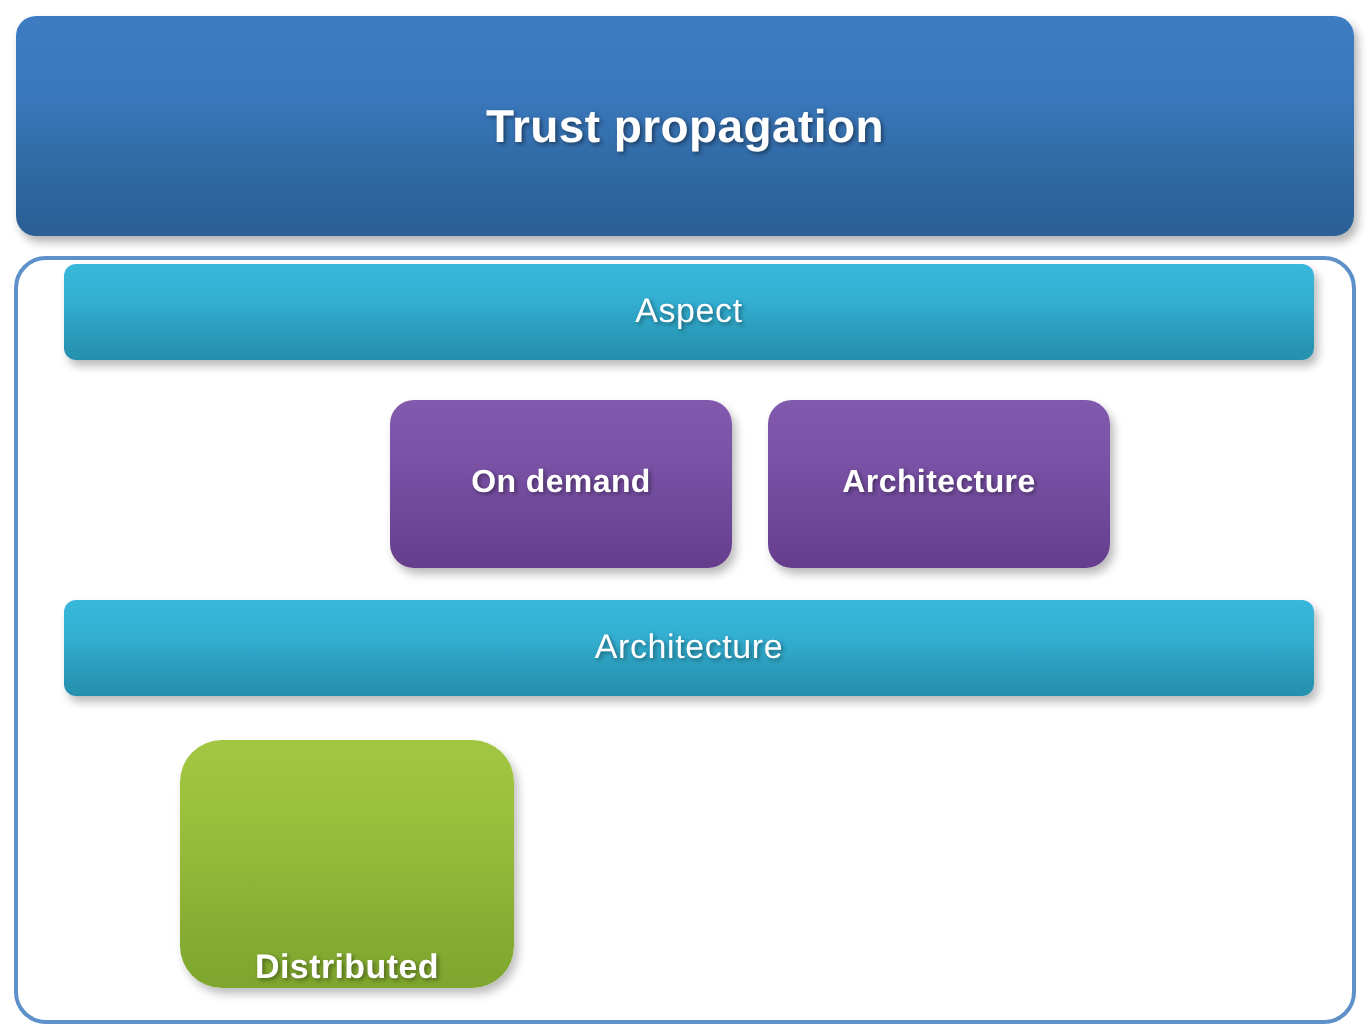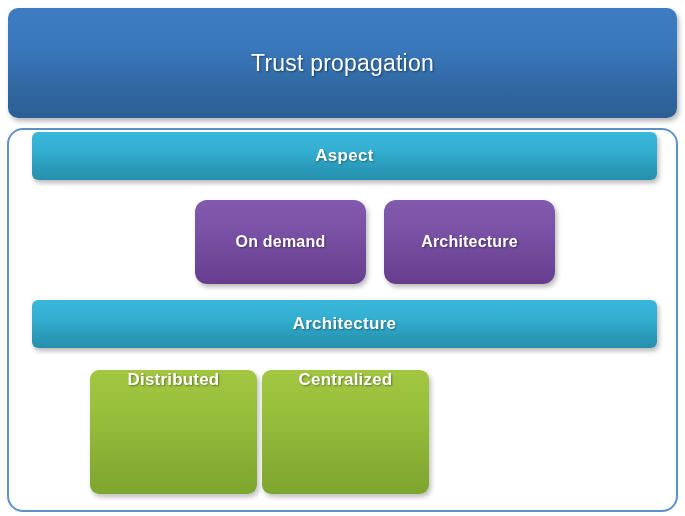--- a/index.html
+++ b/index.html
@@ -29,21 +29,21 @@
     border-radius: 10px;
     background: linear-gradient(to bottom, #3d7cc2 0%, #3a78bd 35%, #2f679f 75%, #2b5f95 100%);
     box-shadow: 2px 3px 5px rgba(0,0,0,0.30);
     display: flex;
     align-items: center;
     justify-content: center;
   }
   .title-banner .label {
     color: #ffffff;
     font-size: 23px;
-    font-weight: normal;
+    font-weight: bold;
     letter-spacing: 0.2px;
     text-shadow: 1px 1px 2px rgba(0,0,0,0.45);
   }
 
   
   .outer-container {
     position: absolute;
     left: 7px;
     top: 128px;
     width: 671px;
@@ -64,21 +64,21 @@
     border-radius: 6px;
     background: linear-gradient(to bottom, #39b8db 0%, #33aed1 40%, #2a9ab9 75%, #2490ad 100%);
     box-shadow: 2px 3px 5px rgba(0,0,0,0.28);
     display: flex;
     align-items: center;
     justify-content: center;
   }
   .cat-bar .label {
     color: #ffffff;
     font-size: 17px;
-    font-weight: bold;
+    font-weight: normal;
     letter-spacing: 0.3px;
     text-shadow: 1px 1px 2px rgba(0,0,0,0.40);
   }
   #bar-aspect { top: 132px; }
   #bar-architecture { top: 300px; }
 
   
   .aspect-row {
     position: absolute;
     left: 157px;
@@ -115,25 +115,25 @@
     top: 370px;
     width: 513px;
     height: 124px;
     display: flex;
     gap: 5px;
   }
   .green-box {
     width: 167px;
     height: 124px;
     box-sizing: border-box;
-    border-radius: 9px;
+    border-radius: 21px;
     background: linear-gradient(to bottom, #a2c641 0%, #9ac13c 30%, #87ae33 75%, #7ea52d 100%);
     box-shadow: 2px 3px 5px rgba(0,0,0,0.26);
     display: flex;
-    align-items: flex-start;
+    align-items: flex-end;
     justify-content: center;
   }
   .green-box .label {
     color: #ffffff;
     font-size: 17px;
     font-weight: bold;
     letter-spacing: 0.2px;
     text-shadow: 1px 1px 2px rgba(0,0,0,0.40);
   }
 </style>
@@ -162,18 +162,15 @@
   </div>
 
   <div class="cat-bar" id="bar-architecture">
     <span class="label">Architecture</span>
   </div>
 
   <div class="arch-row">
     <div class="green-box">
       <span class="label">Distributed</span>
     </div>
-    <div class="green-box">
-      <span class="label">Centralized</span>
-    </div>
   </div>
 
 </div>
 
 </body></html>

